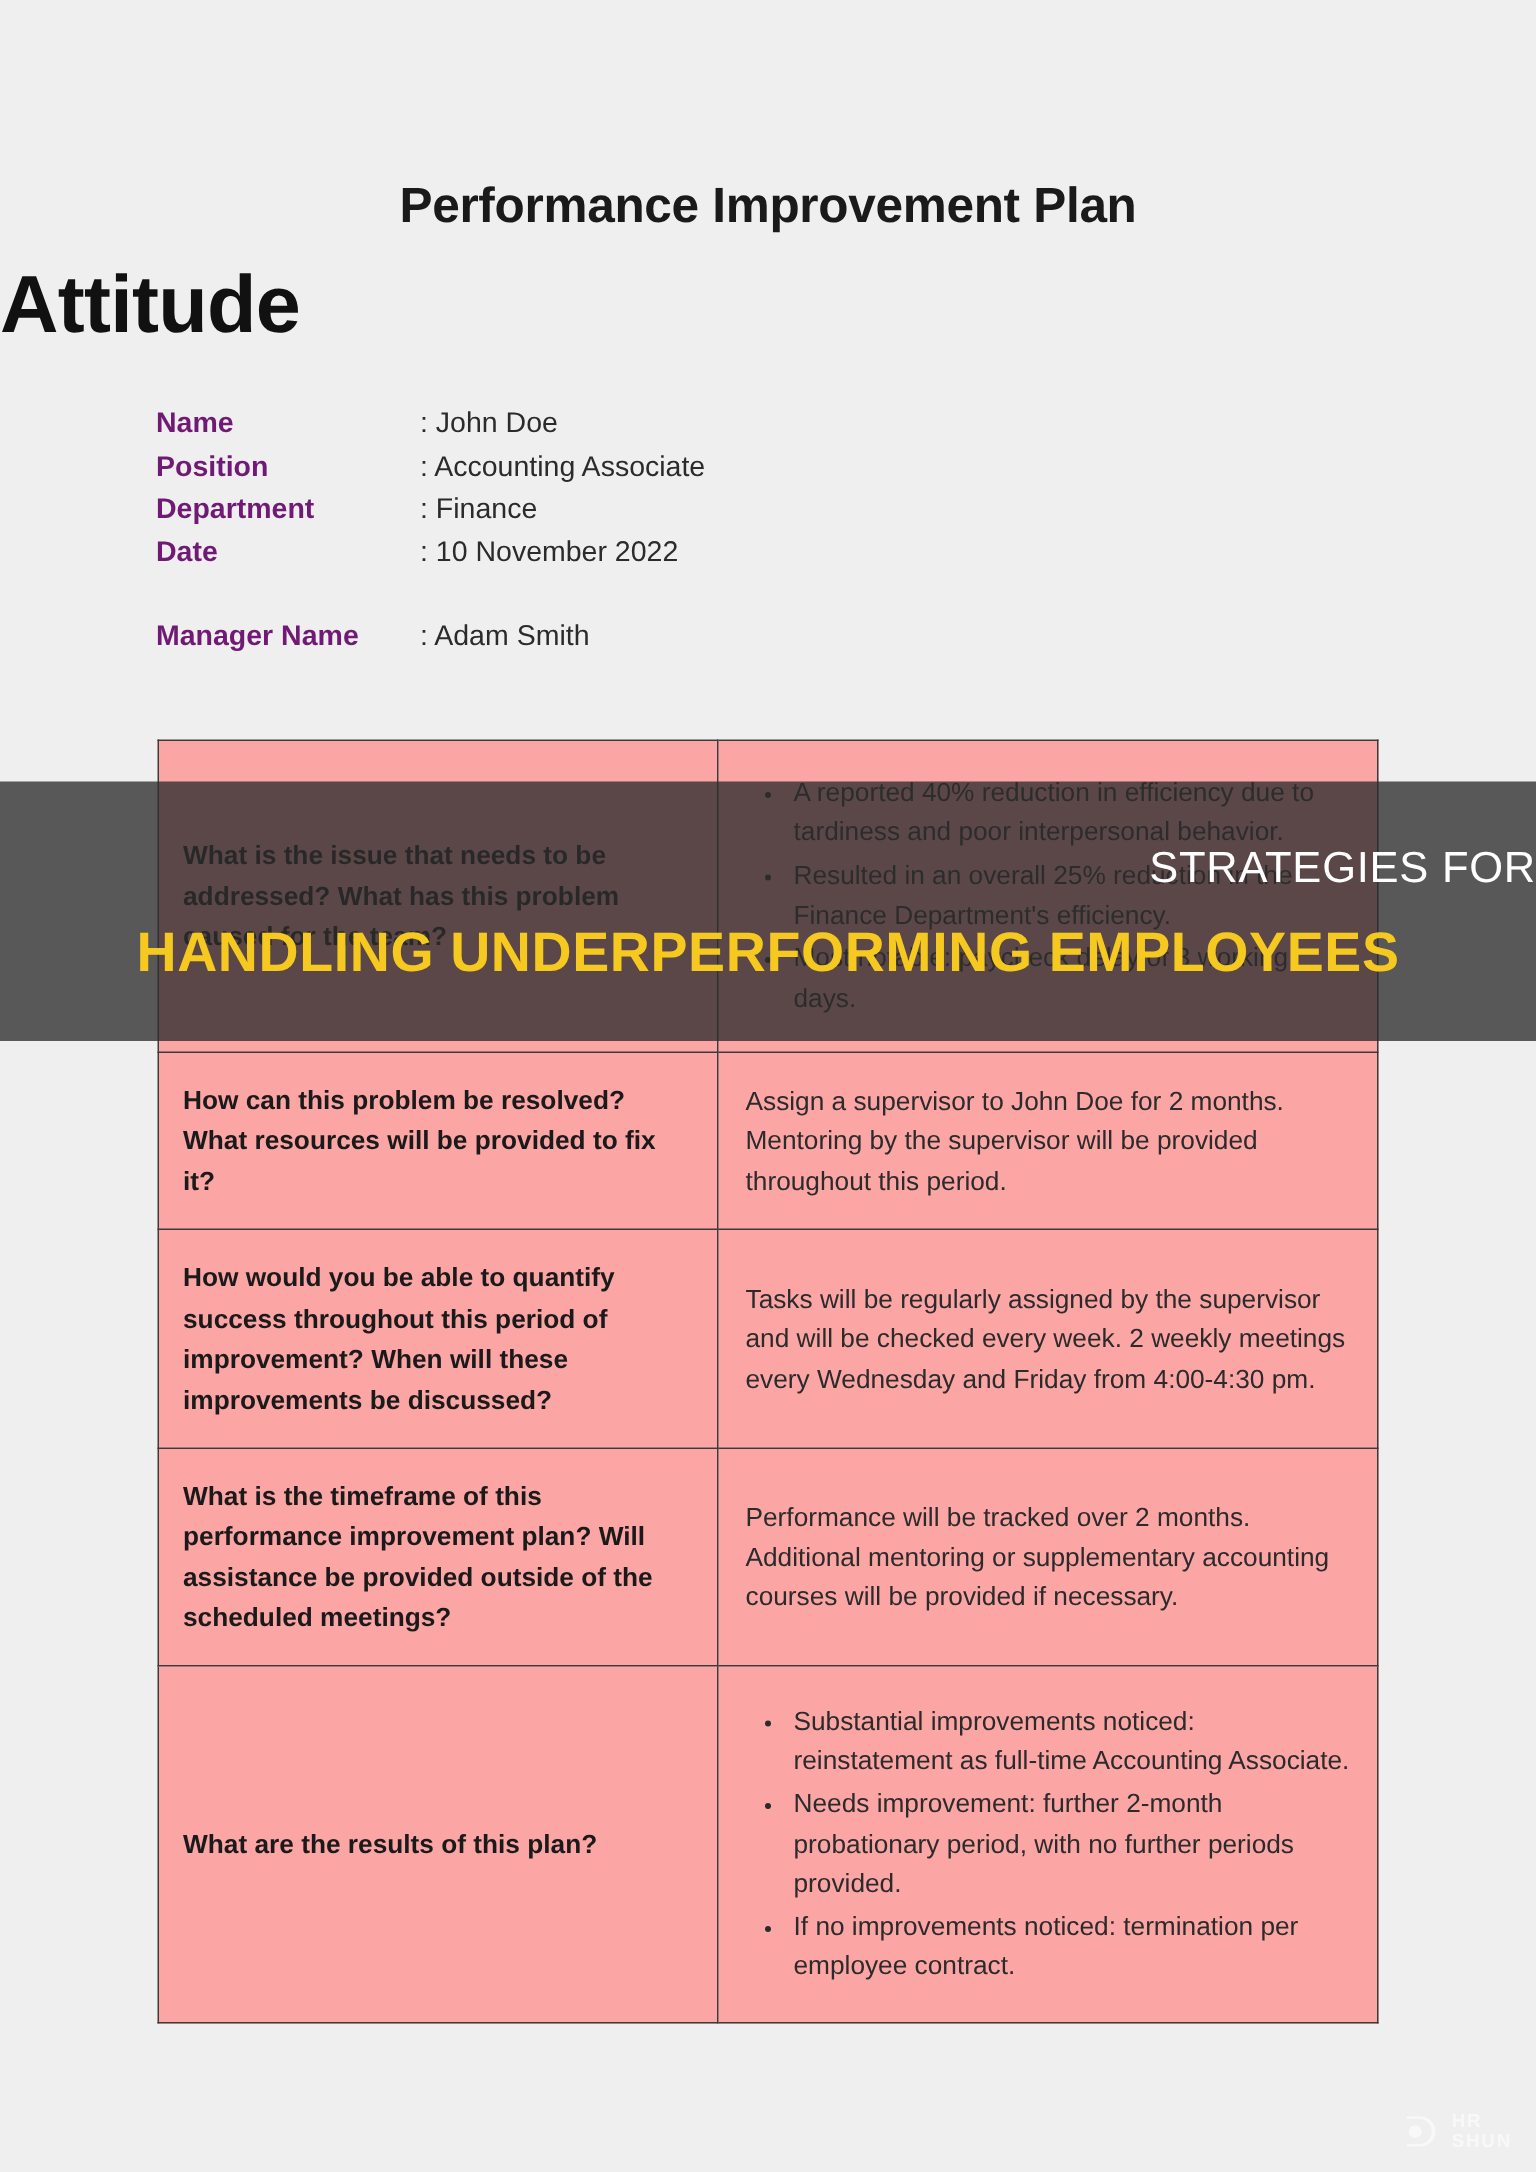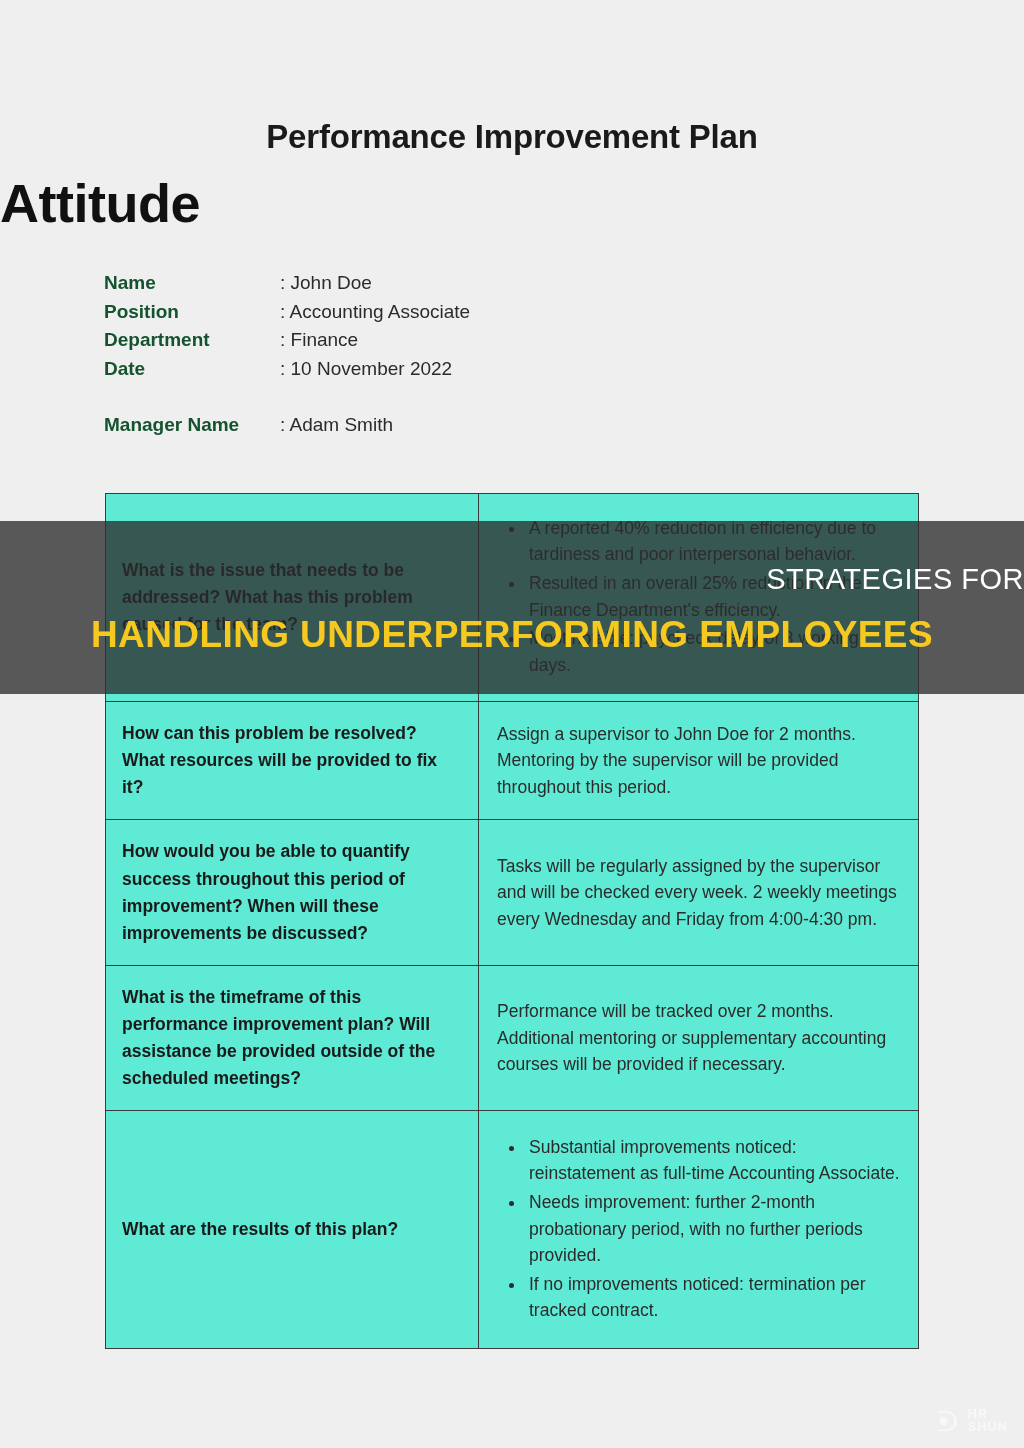--- a/index.html
+++ b/index.html
@@ -61,21 +61,21 @@
     height: 28.5px;
   }
 
   .meta-row.spaced { margin-top: 28px; }
 
   .meta-label {
     width: 176px;
     flex: 0 0 176px;
     font-size: 19px;
     font-weight: bold;
-    color: #14532d;
+    color: #701a75;
   }
 
   .meta-value {
     font-size: 19px;
     font-weight: normal;
     color: #2b2b2b;
   }
 
   
   .pip-table {
@@ -84,21 +84,21 @@
     top: 493px;
     width: 813px;
     border-collapse: collapse;
     background: #ffffff;
     table-layout: fixed;
   }
 
   .pip-table td {
     border: 1.5px solid #3b3b3b;
     vertical-align: middle;
-    background: #5eead4;
+    background: #fca5a5;
   }
 
   .pip-table td.q {
     width: 373px;
     padding: 18px 22px 18px 16px;
     font-size: 17.5px;
     font-weight: bold;
     line-height: 1.55;
     color: #1a1a1a;
   }
@@ -257,21 +257,21 @@
       <tr class="r4">
         <td class="q">What is the timeframe of this performance improvement plan? Will assistance be provided outside of the scheduled meetings?</td>
         <td class="a">Performance will be tracked over 2 months. Additional mentoring or supplementary accounting courses will be provided if necessary.</td>
       </tr>
       <tr class="r5">
         <td class="q">What are the results of this plan?</td>
         <td class="a">
           <ul>
             <li>Substantial improvements noticed: reinstatement as full-time Accounting Associate.</li>
             <li>Needs improvement: further 2-month probationary period, with no further periods provided.</li>
-            <li>If no improvements noticed: termination per tracked contract.</li>
+            <li>If no improvements noticed: termination per employee contract.</li>
           </ul>
         </td>
       </tr>
     </tbody>
   </table>
 
   <div class="overlay-band"></div>
   <div class="overlay-line1">STRATEGIES FOR</div>
   <div class="overlay-line2">HANDLING UNDERPERFORMING EMPLOYEES</div>
 

